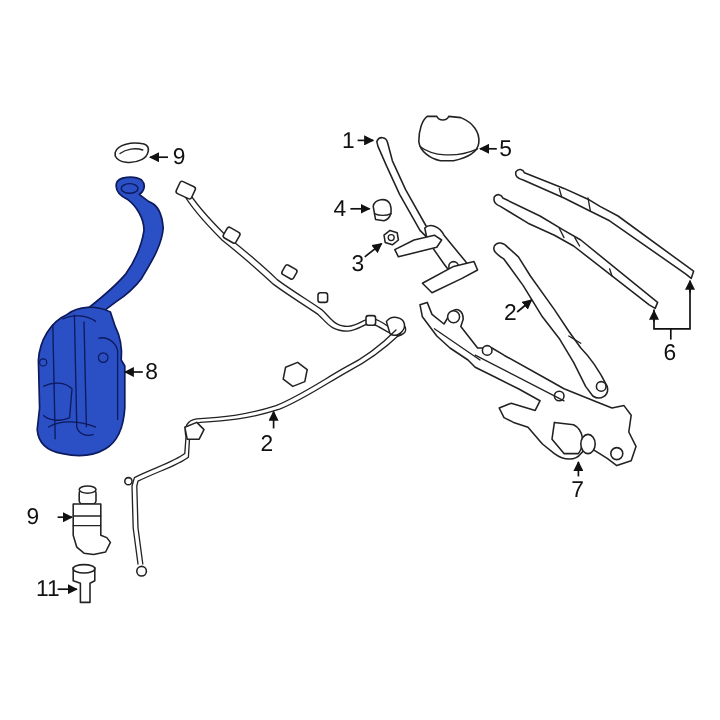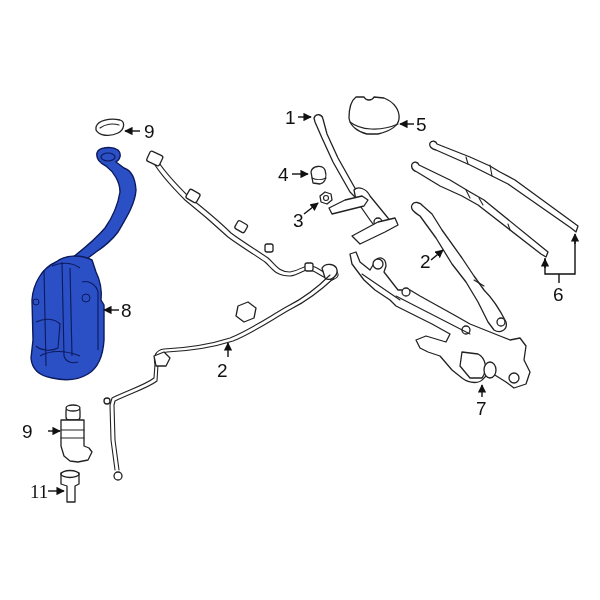--- a/index.html
+++ b/index.html
@@ -148,14 +148,14 @@
 <div class="callout" style="left:285px; top:108px;">1</div>
 <div class="callout" style="left:420px; top:252px;">2</div>
 <div class="callout" style="left:293px; top:211px;">3</div>
 <div class="callout" style="left:278px; top:165px;">4</div>
 <div class="callout" style="left:416px; top:115px;">5</div>
 <div class="callout" style="left:553px; top:285px;">6</div>
 <div class="callout" style="left:476px; top:399px;">7</div>
 <div class="callout" style="left:121px; top:301px;">8</div>
 <div class="callout" style="left:144px; top:122px;">9</div>
 <div class="callout" style="left:22px; top:422px;">9</div>
-<div class="callout" style="left:30px; top:482px;font-family:Liberation Serif, serif;">11</div>
+<div class="callout" style="left:30px; top:482px;">11</div>
 <div class="callout" style="left:217px; top:361px;">2</div>
 
 </body></html>

